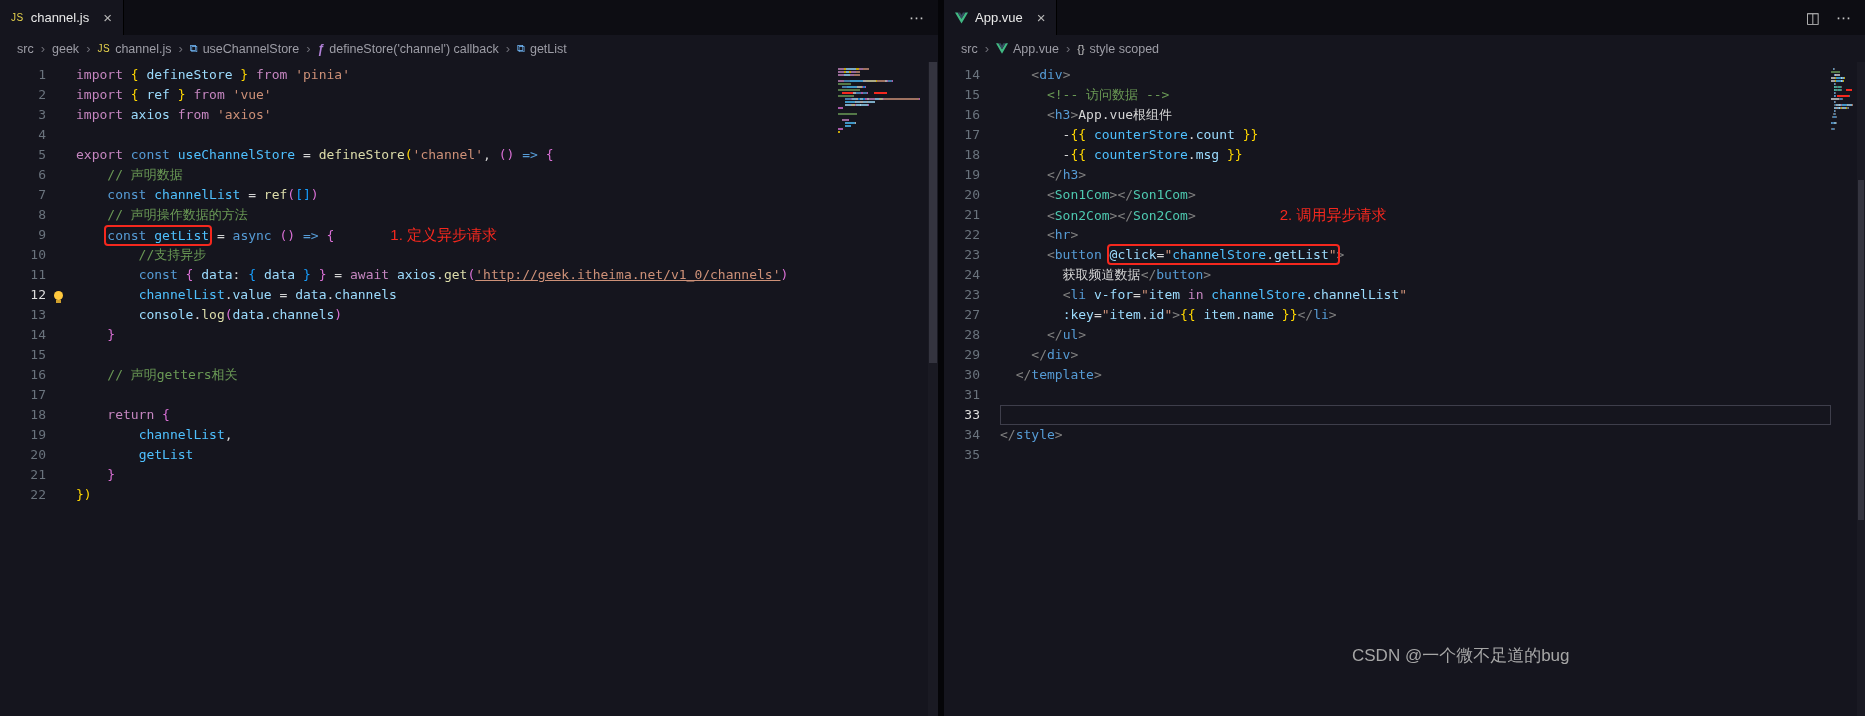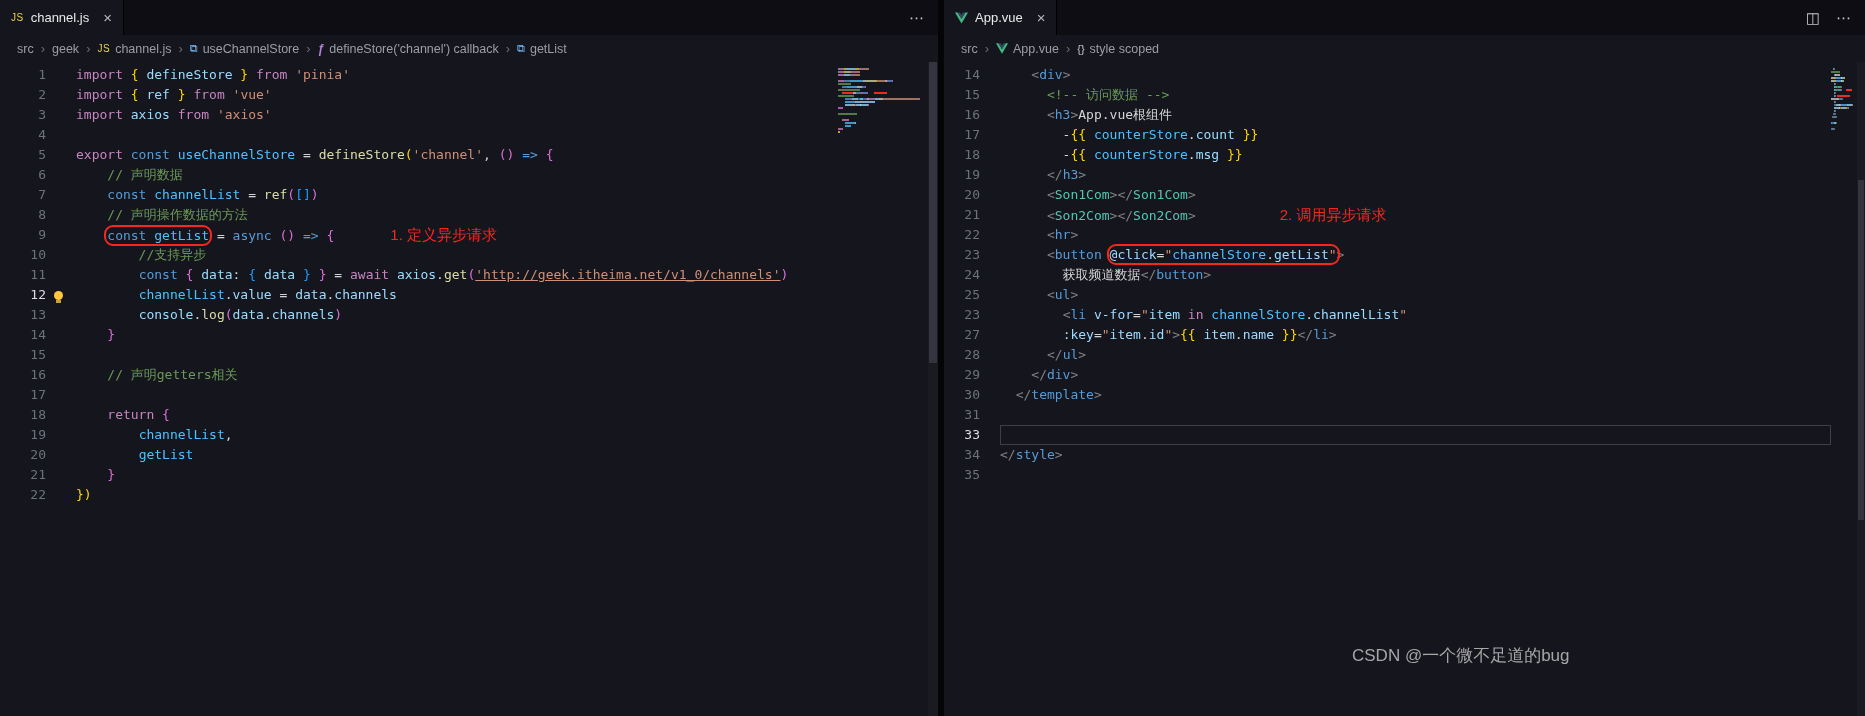--- a/index.html
+++ b/index.html
@@ -43,21 +43,21 @@
   .slot{flex:none;display:flex;align-items:center}
   .group-left .slot{width:30px;padding-left:8px}
   .group-right .slot{width:20px;padding-left:4px}
   .codetext{flex:1;min-width:0;white-space:pre;position:relative}
   .row-active .codetext{box-shadow:inset 0 0 0 1px #3e3e4b}
   .t-su{text-decoration:underline}
 
   .bulb{display:inline-block;width:9px;height:9px;border-radius:50%;background:#ffc83d;position:relative}
   .bulb::after{content:'';position:absolute;left:2px;top:9px;width:5px;height:3px;background:#cf9f2c}
 
-  .redbox{outline:2px solid var(--red);outline-offset:1px;border-radius:6px}
+  .redbox{outline:2px solid var(--red);outline-offset:1px;border-radius:1px}
   .note{font-family:"Liberation Sans",sans-serif;font-size:15px;color:var(--red)}
 
   
   .minimap{flex:none;padding-top:6px;overflow:hidden}
   .group-left .minimap{width:90px}
   .group-right .minimap{width:26px}
   .mrow{height:3px;white-space:nowrap;overflow:hidden}
   .mseg{display:inline-block;height:2px;vertical-align:top;opacity:.75}
   .m-sp{background:transparent}
   .m-box{background:var(--red);opacity:1}
@@ -350,25 +350,20 @@
           </div>
           <div class="code-row">
             <span class="lnum">23</span>
             <span class="slot"></span>
             <span class="codetext"><span class="t-p">      </span><span class="t-tp">&lt;</span><span class="t-st">button</span><span class="t-p"> </span><span class="redbox"><span class="t-v">@click</span><span class="t-p">=</span><span class="t-s">"</span><span class="t-cv">channelStore</span><span class="t-p">.</span><span class="t-v">getList</span><span class="t-s">"</span></span><span class="t-tp">&gt;</span></span>
           </div>
           <div class="code-row">
             <span class="lnum">24</span>
             <span class="slot"></span>
             <span class="codetext"><span class="t-p">        获取频道数据</span><span class="t-tp">&lt;/</span><span class="t-st">button</span><span class="t-tp">&gt;</span></span>
-          </div>
-          <div class="code-row">
-            <span class="lnum">25</span>
-            <span class="slot"></span>
-            <span class="codetext"><span class="t-p">      </span><span class="t-tp">&lt;</span><span class="t-st">ul</span><span class="t-tp">&gt;</span></span>
           </div>
           <div class="code-row">
             <span class="lnum">23</span>
             <span class="slot"></span>
             <span class="codetext"><span class="t-p">        </span><span class="t-tp">&lt;</span><span class="t-st">li</span><span class="t-p"> </span><span class="t-v">v-for</span><span class="t-p">=</span><span class="t-s">"</span><span class="t-v">item</span><span class="t-kw"> in </span><span class="t-cv">channelStore</span><span class="t-p">.</span><span class="t-v">channelList</span><span class="t-s">"</span></span>
           </div>
           <div class="code-row">
             <span class="lnum">27</span>
             <span class="slot"></span>
             <span class="codetext"><span class="t-p">        </span><span class="t-v">:key</span><span class="t-p">=</span><span class="t-s">"</span><span class="t-v">item</span><span class="t-p">.</span><span class="t-v">id</span><span class="t-s">"</span><span class="t-tp">&gt;</span><span class="t-b1">{{ </span><span class="t-v">item</span><span class="t-p">.</span><span class="t-v">name</span><span class="t-b1"> }}</span><span class="t-tp">&lt;/</span><span class="t-st">li</span><span class="t-tp">&gt;</span></span>

